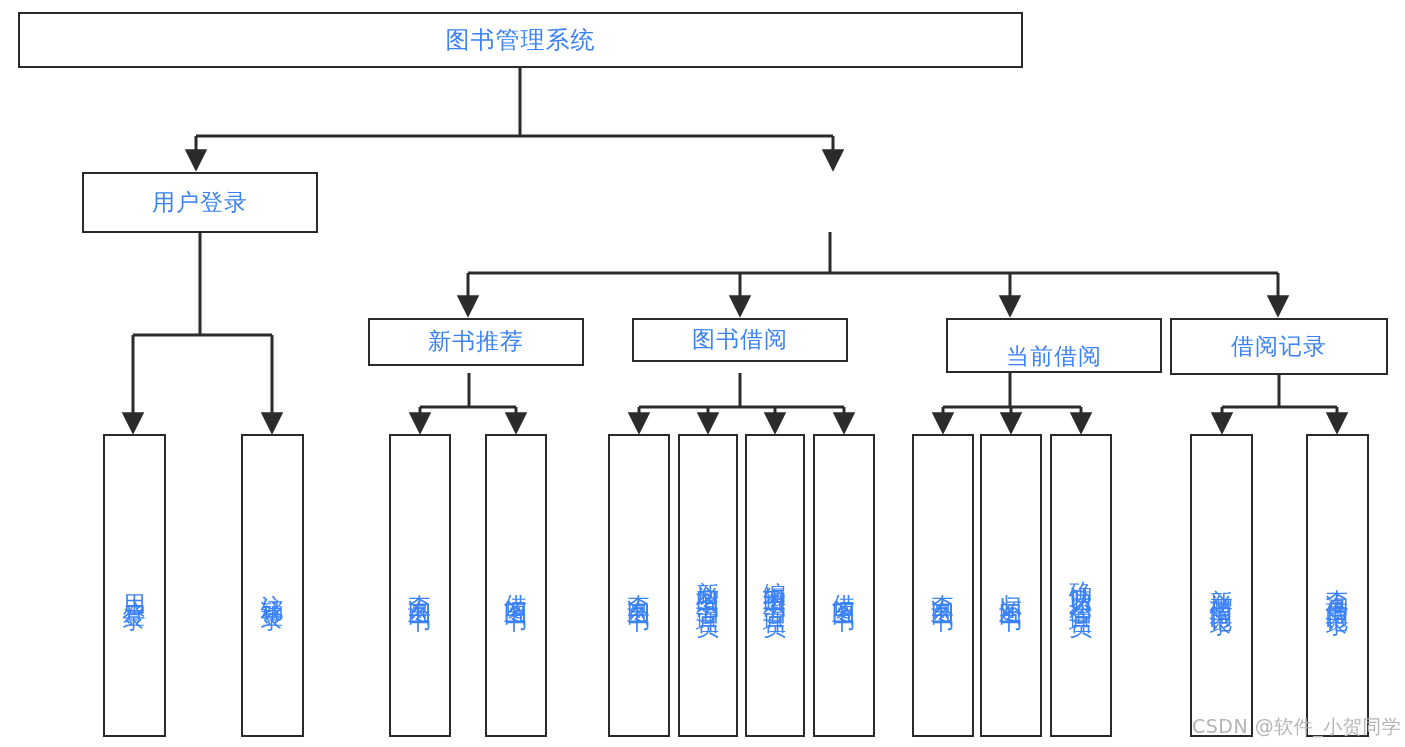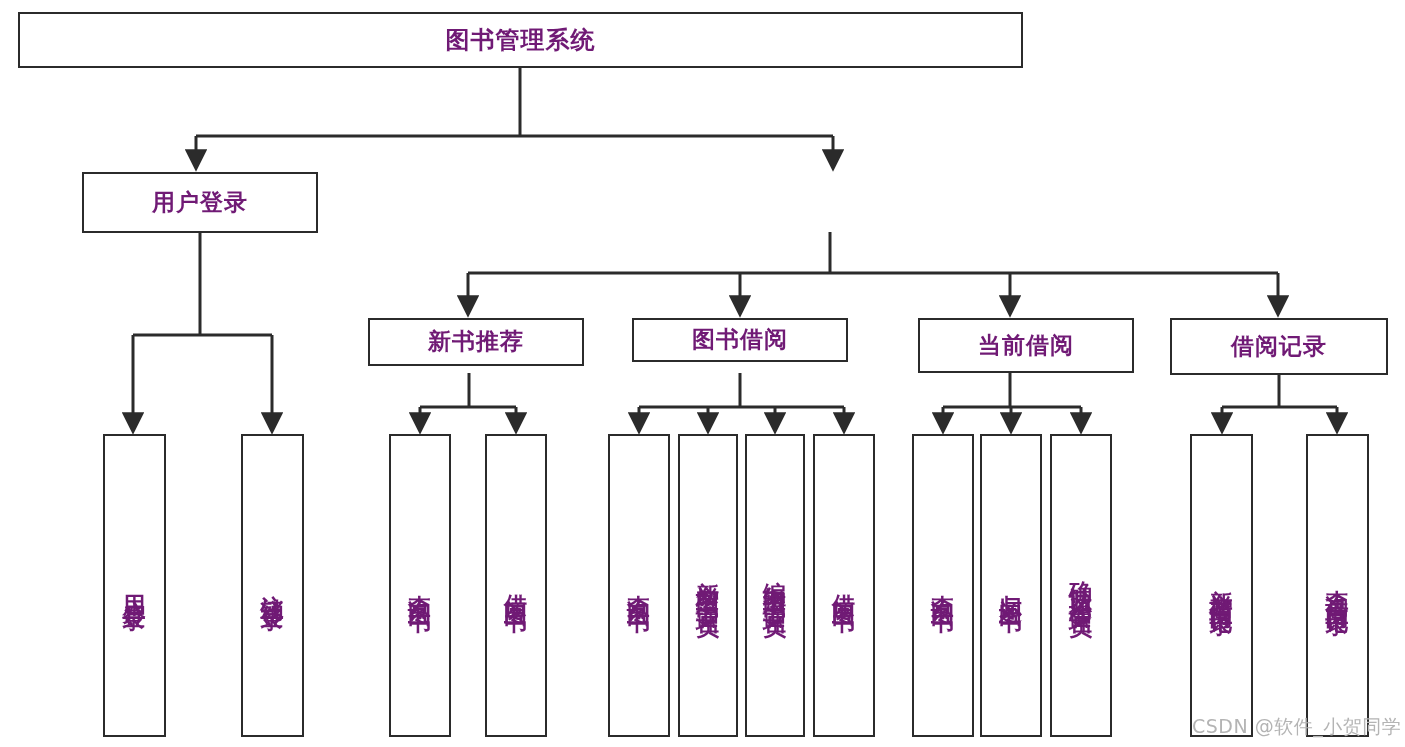--- a/index.html
+++ b/index.html
@@ -27,22 +27,21 @@
     pointer-events: none;
   }
   .node {
     position: absolute;
     box-sizing: border-box;
     background: #ffffff;
     border: 2.5px solid #2b2b2b;
     display: flex;
     align-items: center;
     justify-content: center;
-    color: #701a75;
-    font-weight: bold;
+    color: #3b82f6;
   }
   .node.horiz {
     font-size: 23px;
     letter-spacing: 1px;
     line-height: 1.2;
   }
   .node.root {
     font-size: 24px;
   }
   .node.leaf {
@@ -129,21 +128,21 @@
   <div class="node horiz" style="left:82px; top:172px; width:236px; height:61px;">
     <span>用户登录</span>
   </div>
 
   <div class="node horiz" style="left:368px; top:318px; width:216px; height:48px;">
     <span>新书推荐</span>
   </div>
   <div class="node horiz" style="left:632px; top:318px; width:216px; height:44px;">
     <span>图书借阅</span>
   </div>
-  <div class="node horiz" style="left:918px; top:318px; width:216px; height:55px;">
+  <div class="node horiz" style="left:946px; top:318px; width:216px; height:55px;align-items:flex-end;">
     <span>当前借阅</span>
   </div>
   <div class="node horiz" style="left:1170px; top:318px; width:218px; height:57px;">
     <span>借阅记录</span>
   </div>
 
   <div class="node leaf" style="left:103px; top:434px; width:63px; height:303px;">
     <span class="vtext">用户登录</span>
   </div>
   <div class="node leaf" style="left:241px; top:434px; width:63px; height:303px;">

